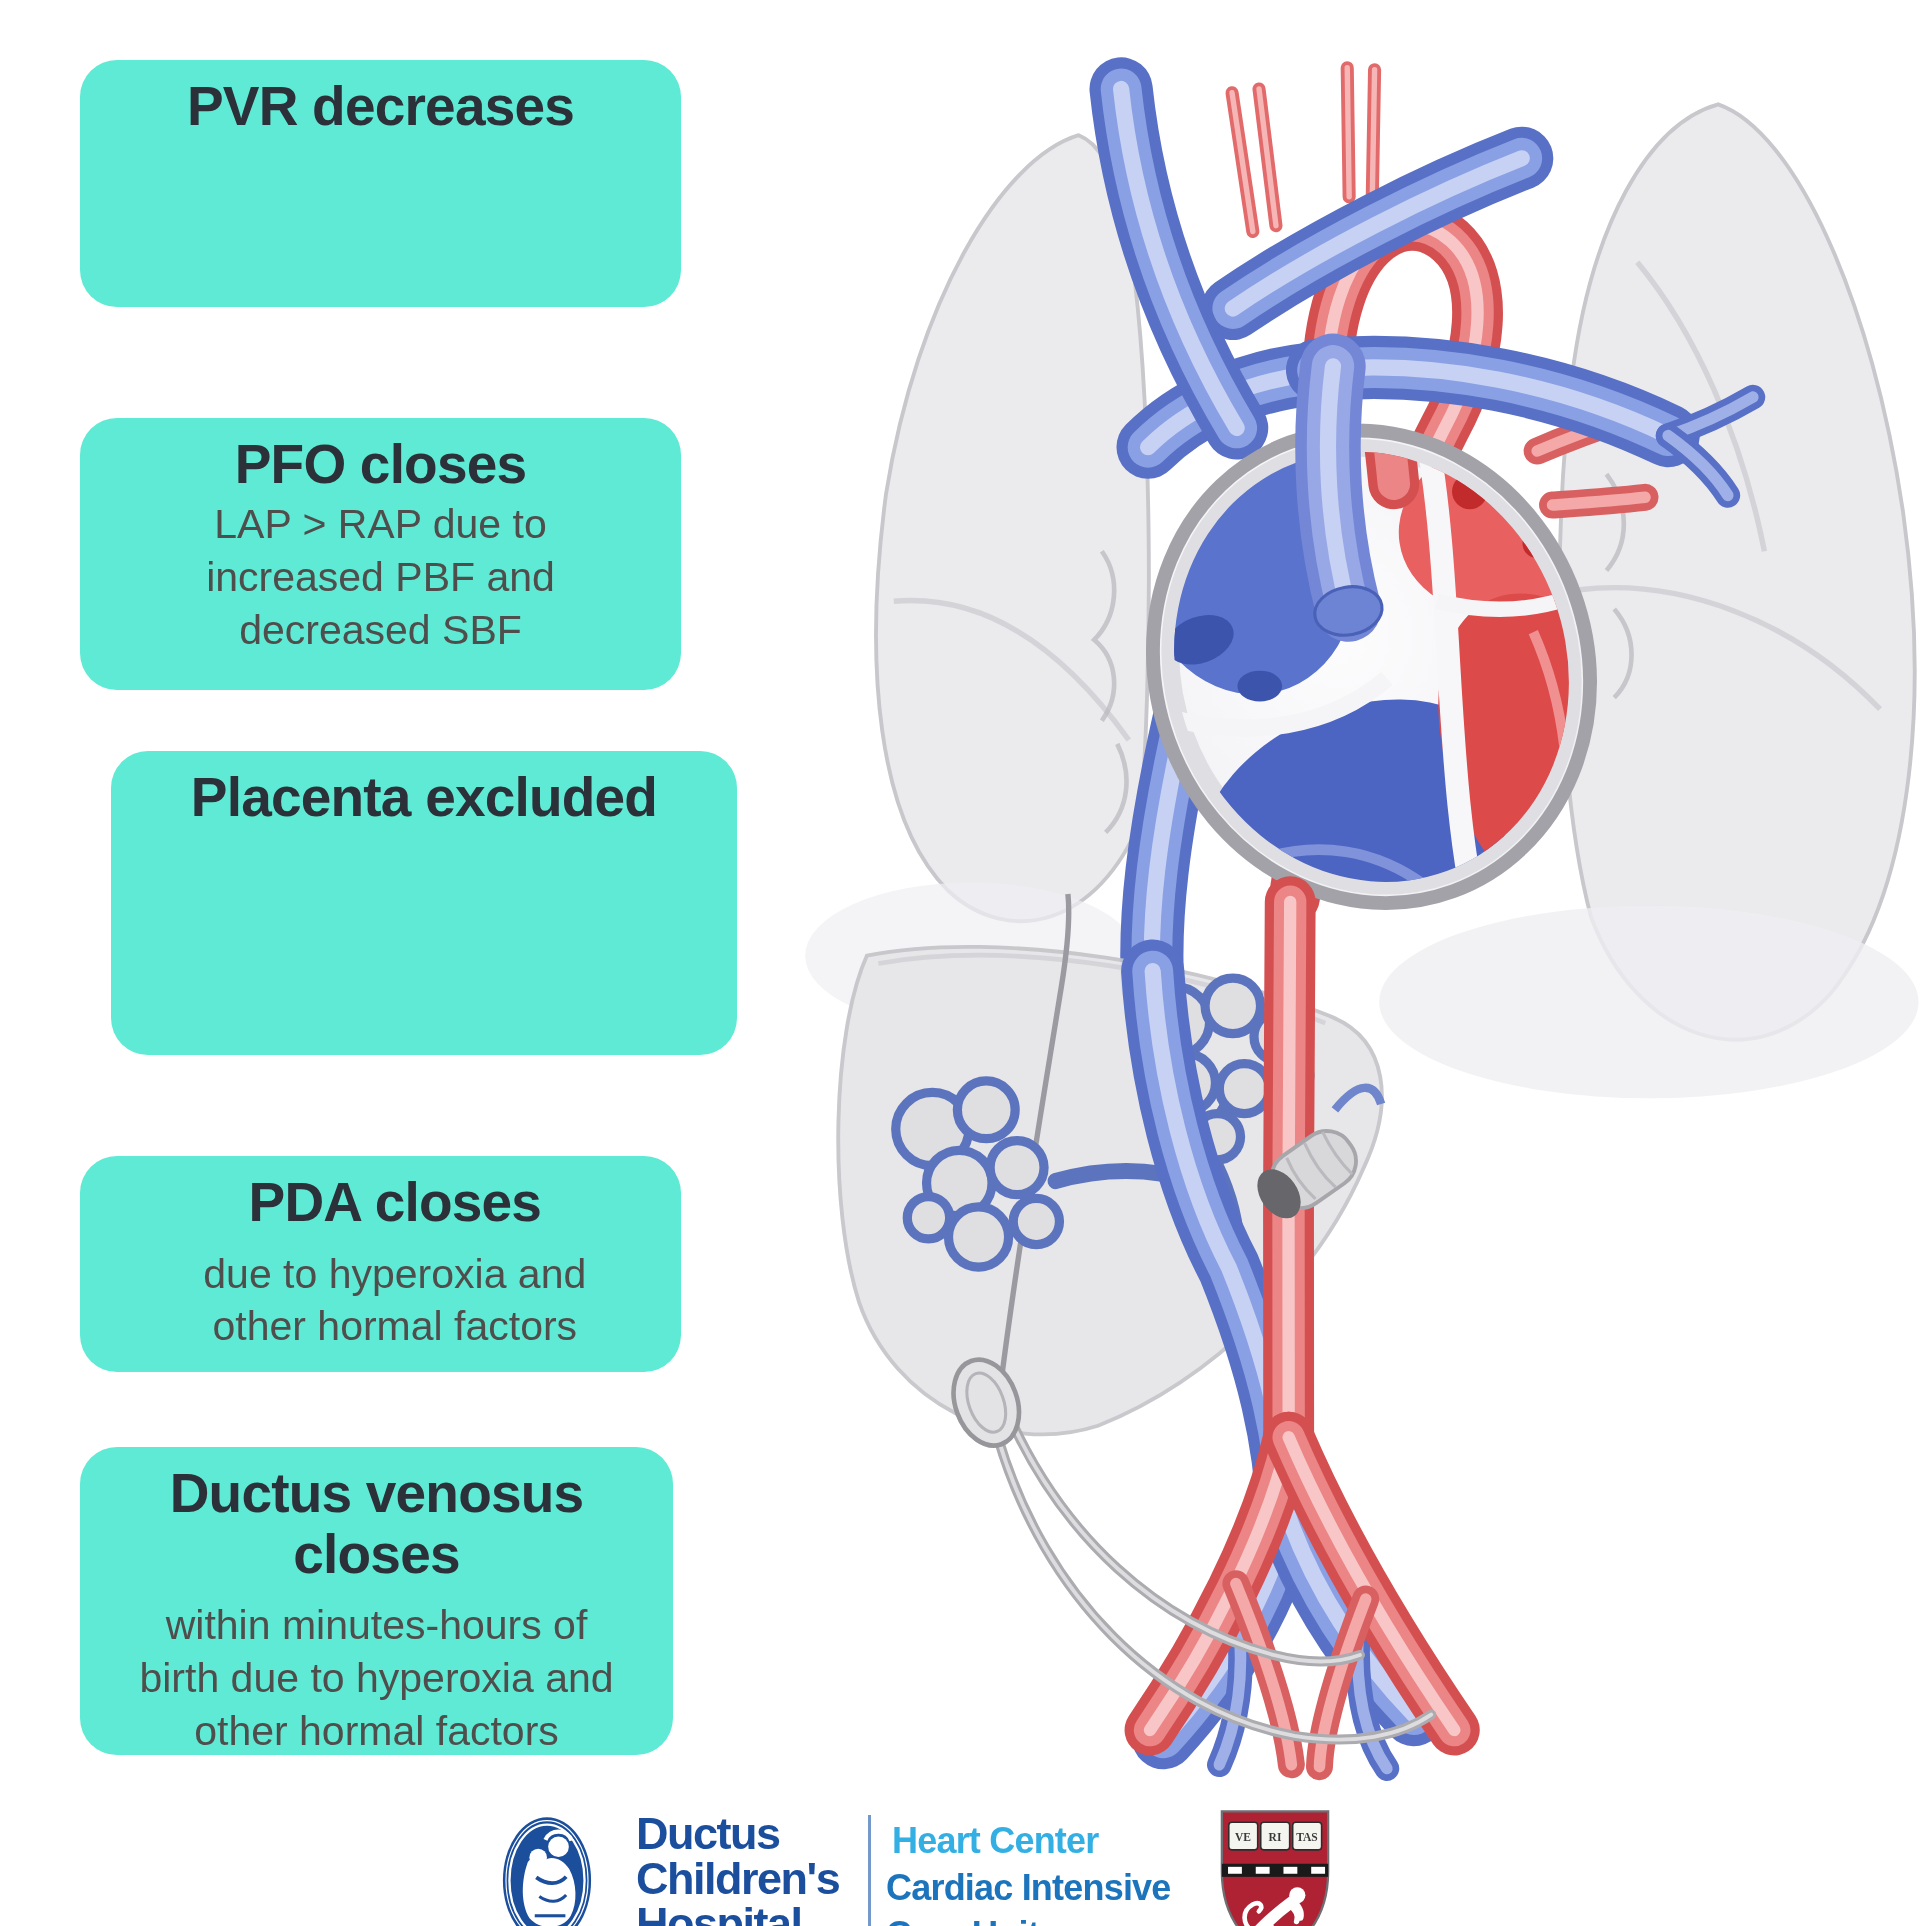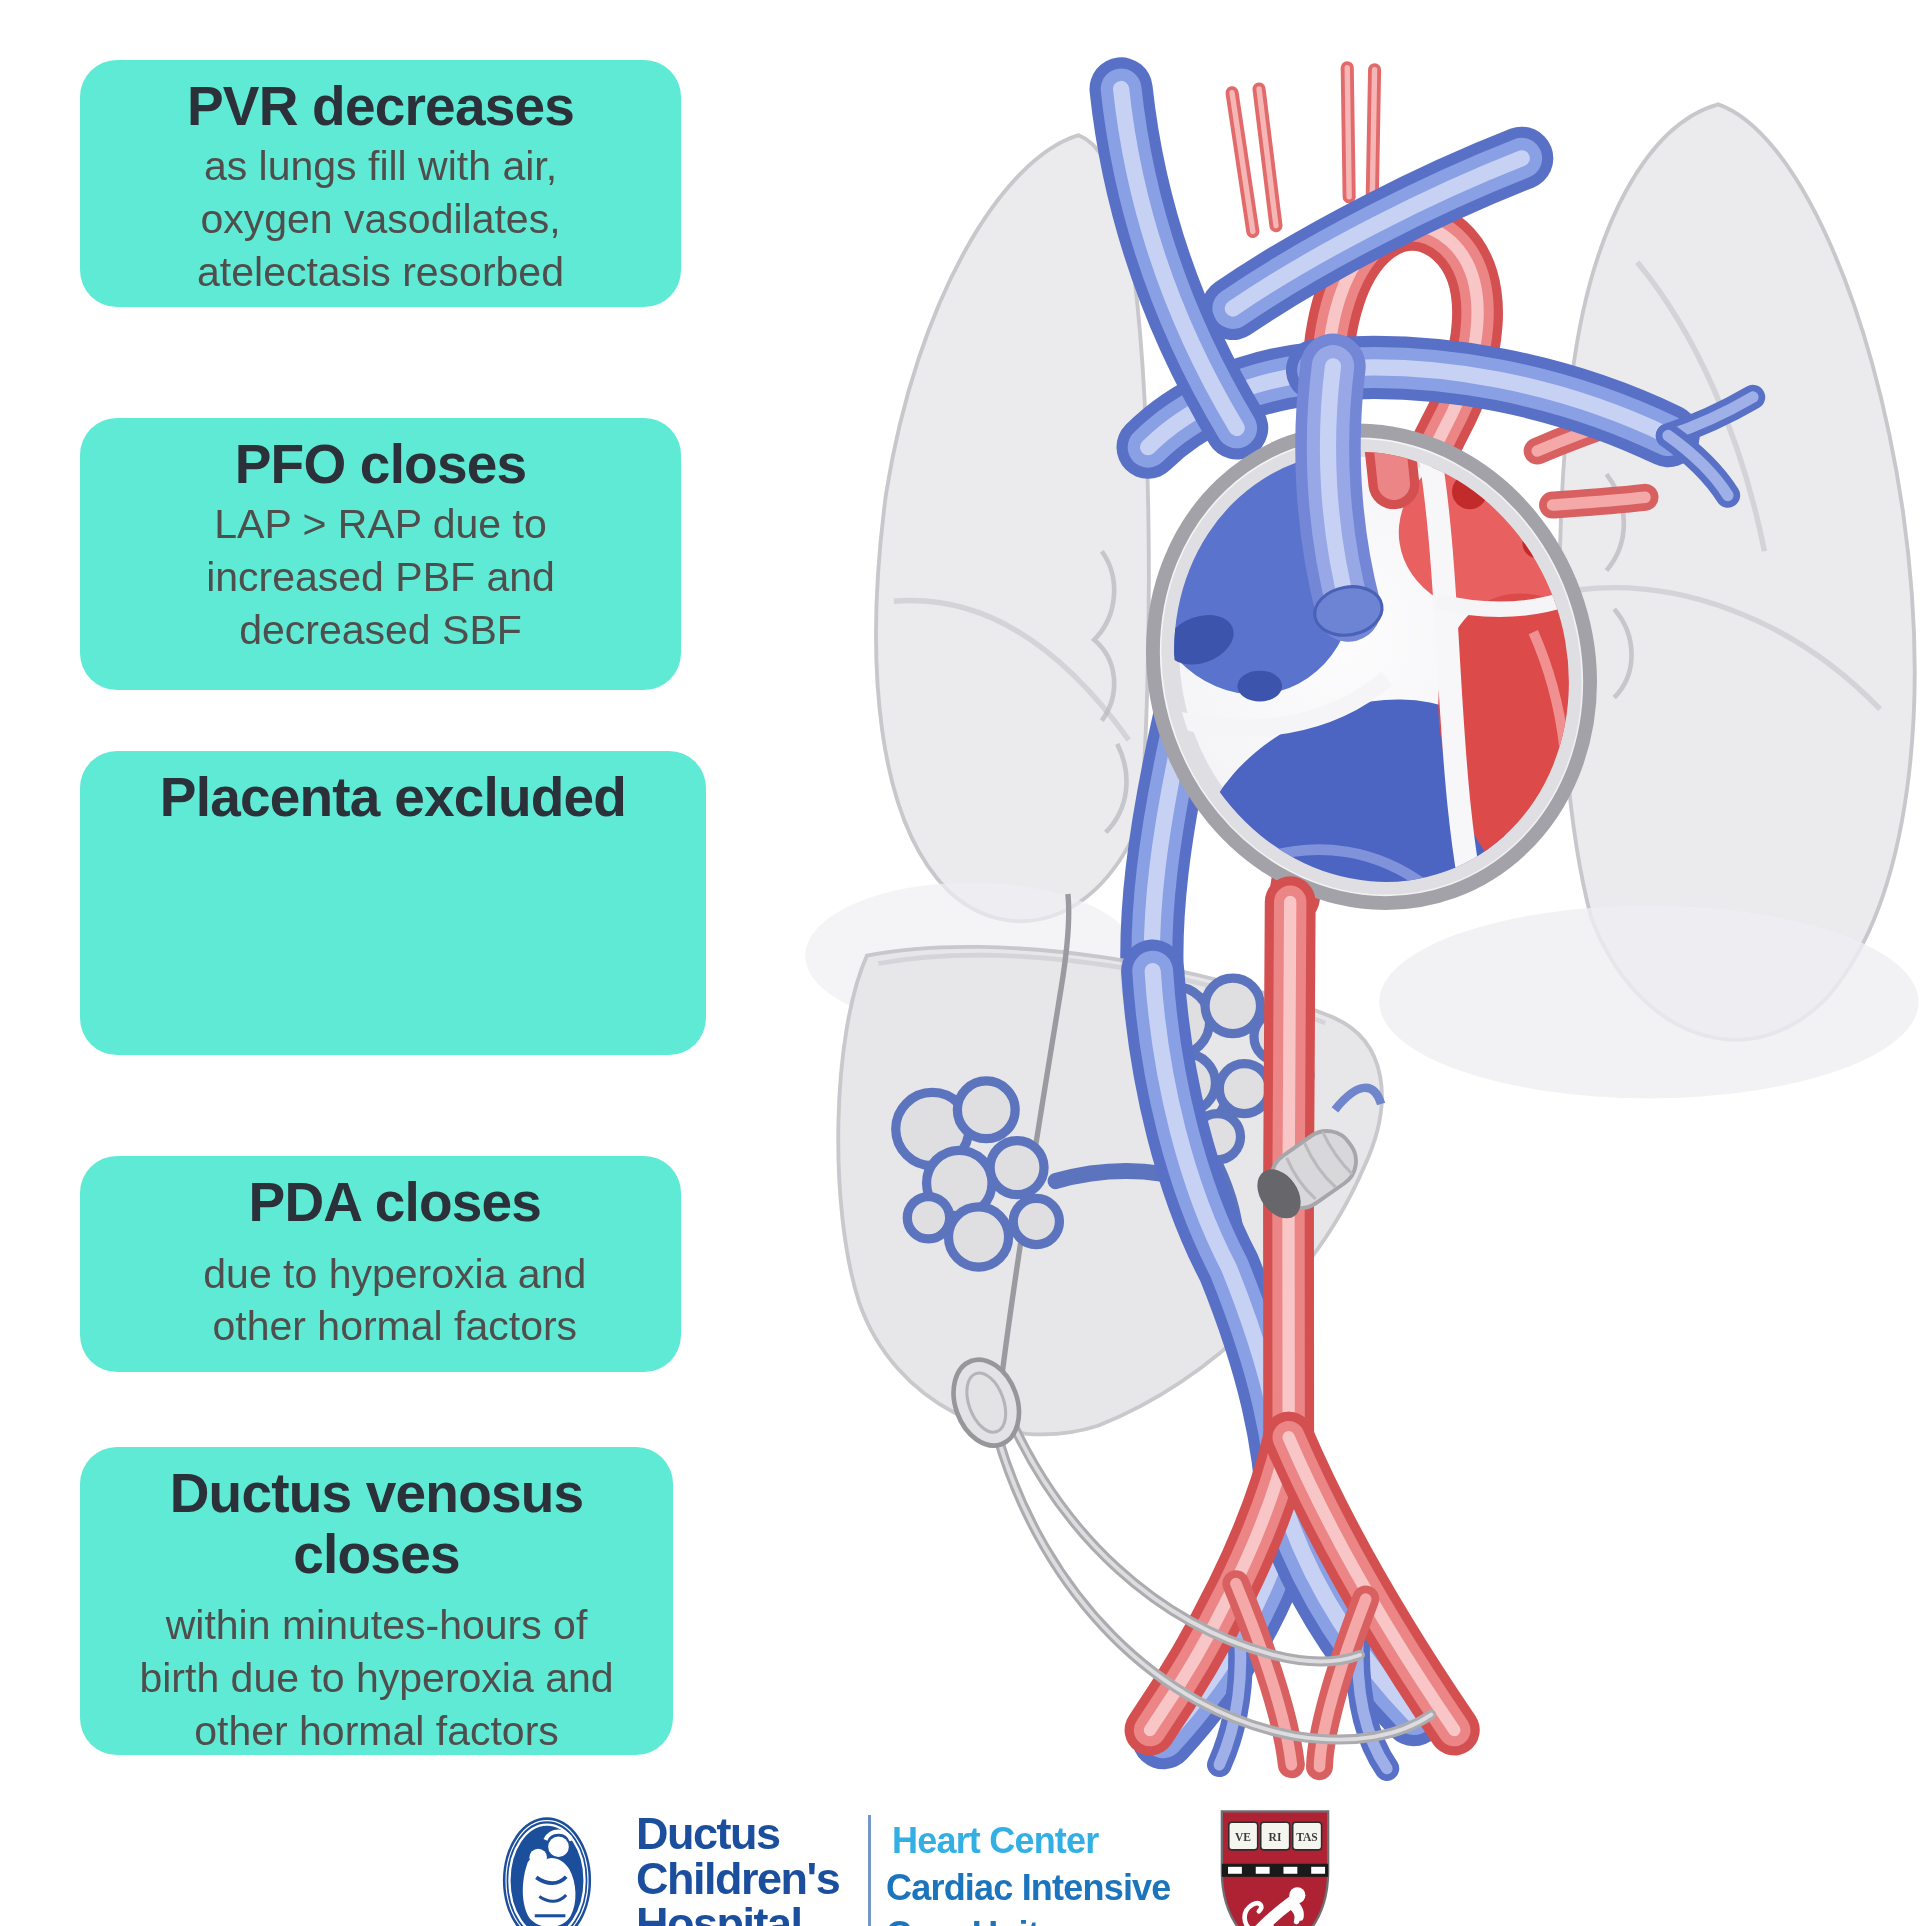--- a/index.html
+++ b/index.html
@@ -10,21 +10,21 @@
   
   .ibox{position:absolute;left:80px;background:#5eead4;border-radius:37px;
         text-align:center;box-sizing:border-box;padding:16px 15.4px;}
   .ibox .t{font-size:55px;font-weight:bold;color:#2c3038;line-height:1.10;
            letter-spacing:-0.8px;}
   .ibox .b{font-size:41px;color:#504e4c;line-height:1.29;white-space:pre-line;
            margin-top:3.9px;}
   .ibox.gap .b{margin-top:15px;}
   #box1{top:60px;width:601px;height:247px;}
   #box2{top:418px;width:601px;height:272px;}
-  #box3{top:751px;width:626px;height:304px;}
+  #box3{top:751px;width:626px;height:304px;margin-left:31px;}
   #box4{top:1156px;width:601px;height:216px;padding-left:44px;}
   #box5{top:1447px;width:593px;height:308px;}
 
   
   #anatomy{position:absolute;left:732px;top:31px;width:1232px;height:1757px;}
   .lg{fill:#ebebee;stroke:#c7c7cc;stroke-width:10;}
   .fiss{stroke:#cdcdd2;stroke-width:14;fill:none;opacity:.8;}
   .hil{stroke:#b9b9bf;stroke-width:12;fill:none;opacity:.75;}
   .v1{stroke:#5870c6;stroke-width:164;fill:none;stroke-linecap:round;}
   .v2{stroke:#8aa0e4;stroke-width:106;fill:none;stroke-linecap:round;}
@@ -56,23 +56,20 @@
   .bookTxt{font-family:"Liberation Serif", serif;font-size:30px;font-weight:bold;
            fill:#3a3a3a;}
 </style>
 </head>
 <body>
 
 <div class="stage">
 
   <div class="ibox" id="box1">
     <div class="t">PVR decreases</div>
-    <div class="b">as lungs fill with air,
-oxygen vasodilates,
-atelectasis resorbed</div>
   </div>
   <div class="ibox" id="box2">
     <div class="t">PFO closes</div>
     <div class="b">LAP &gt; RAP due to
 increased PBF and
 decreased SBF</div>
   </div>
   <div class="ibox" id="box3">
     <div class="t">Placenta excluded</div>
   </div>

